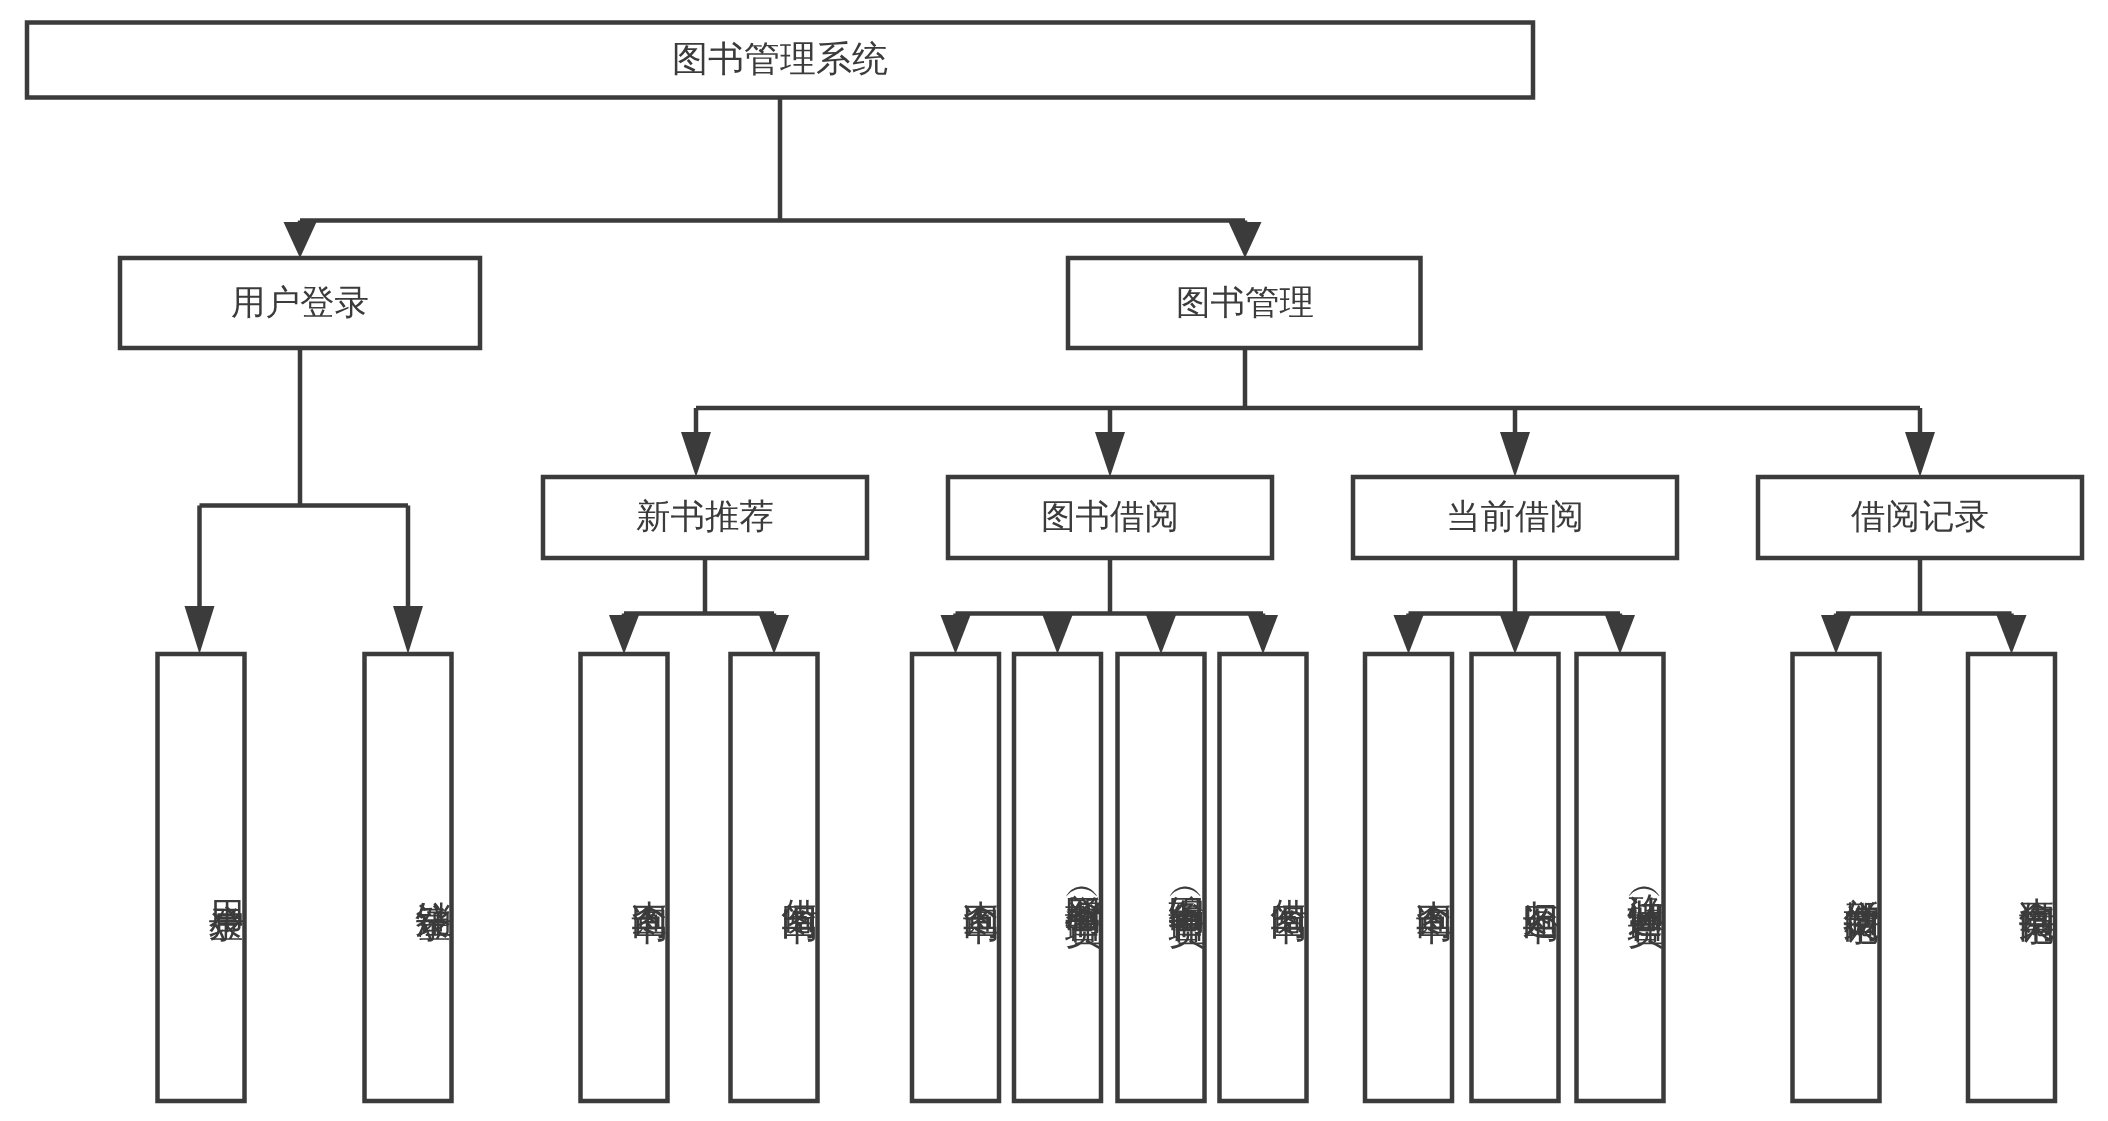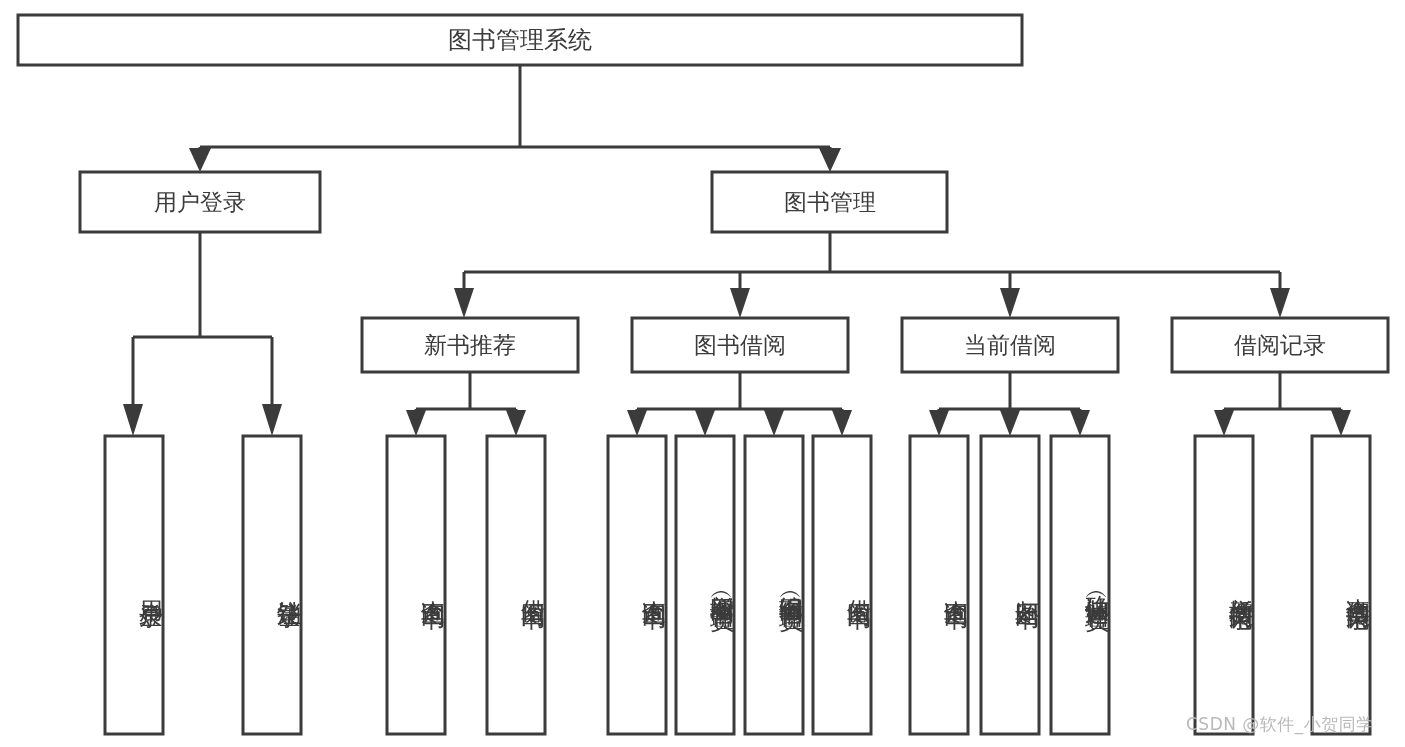--- a/index.html
+++ b/index.html
@@ -232,14 +232,13 @@
       <div class="leaf-label" style="left: 676px; top: 442px; width: 58px; height: 286px;">新增图书（管理员）</div>
       <div class="leaf-label" style="left: 745px; top: 442px; width: 58px; height: 286px;">编辑图书（管理员）</div>
       <div class="leaf-label" style="left: 813px; top: 442px; width: 58px; height: 286px;">借阅图书</div>
       <div class="leaf-label" style="left: 910px; top: 442px; width: 58px; height: 286px;">查询图书</div>
       <div class="leaf-label" style="left: 981px; top: 442px; width: 58px; height: 286px;">归还图书</div>
       <div class="leaf-label" style="left: 1051px; top: 442px; width: 58px; height: 286px;">确认归还（管理员）</div>
       <div class="leaf-label" style="left: 1195px; top: 442px; width: 58px; height: 286px;">新增借阅记录</div>
       <div class="leaf-label" style="left: 1312px; top: 442px; width: 58px; height: 286px;">查询借阅记录</div>
     </div>
 
-  <div class="watermark">CSDN @软件_小贺同学</div>
 </div>
 
 </body></html>

